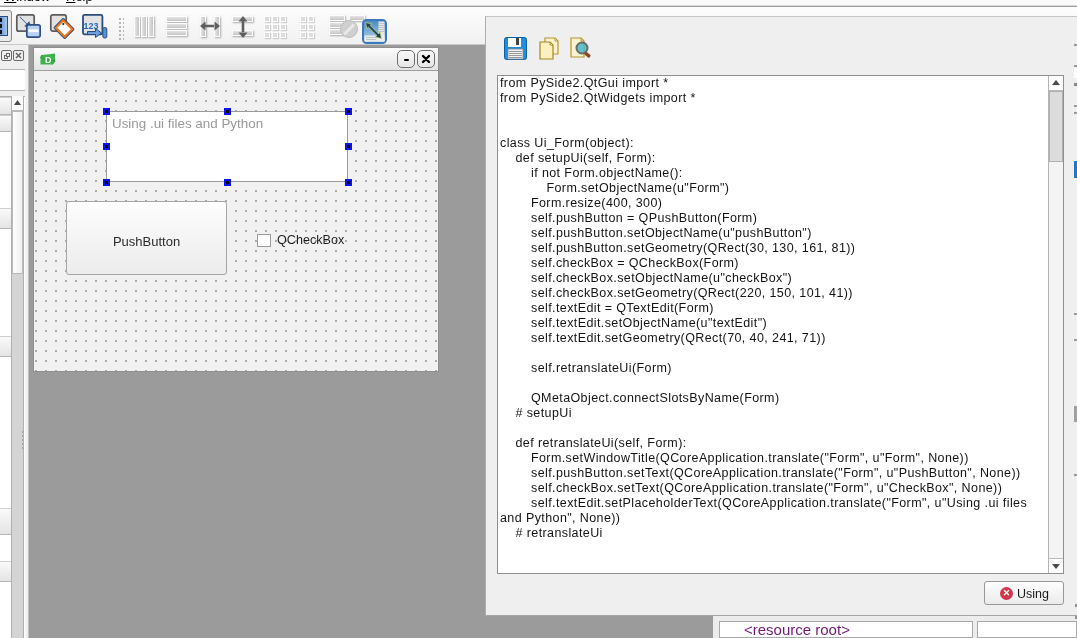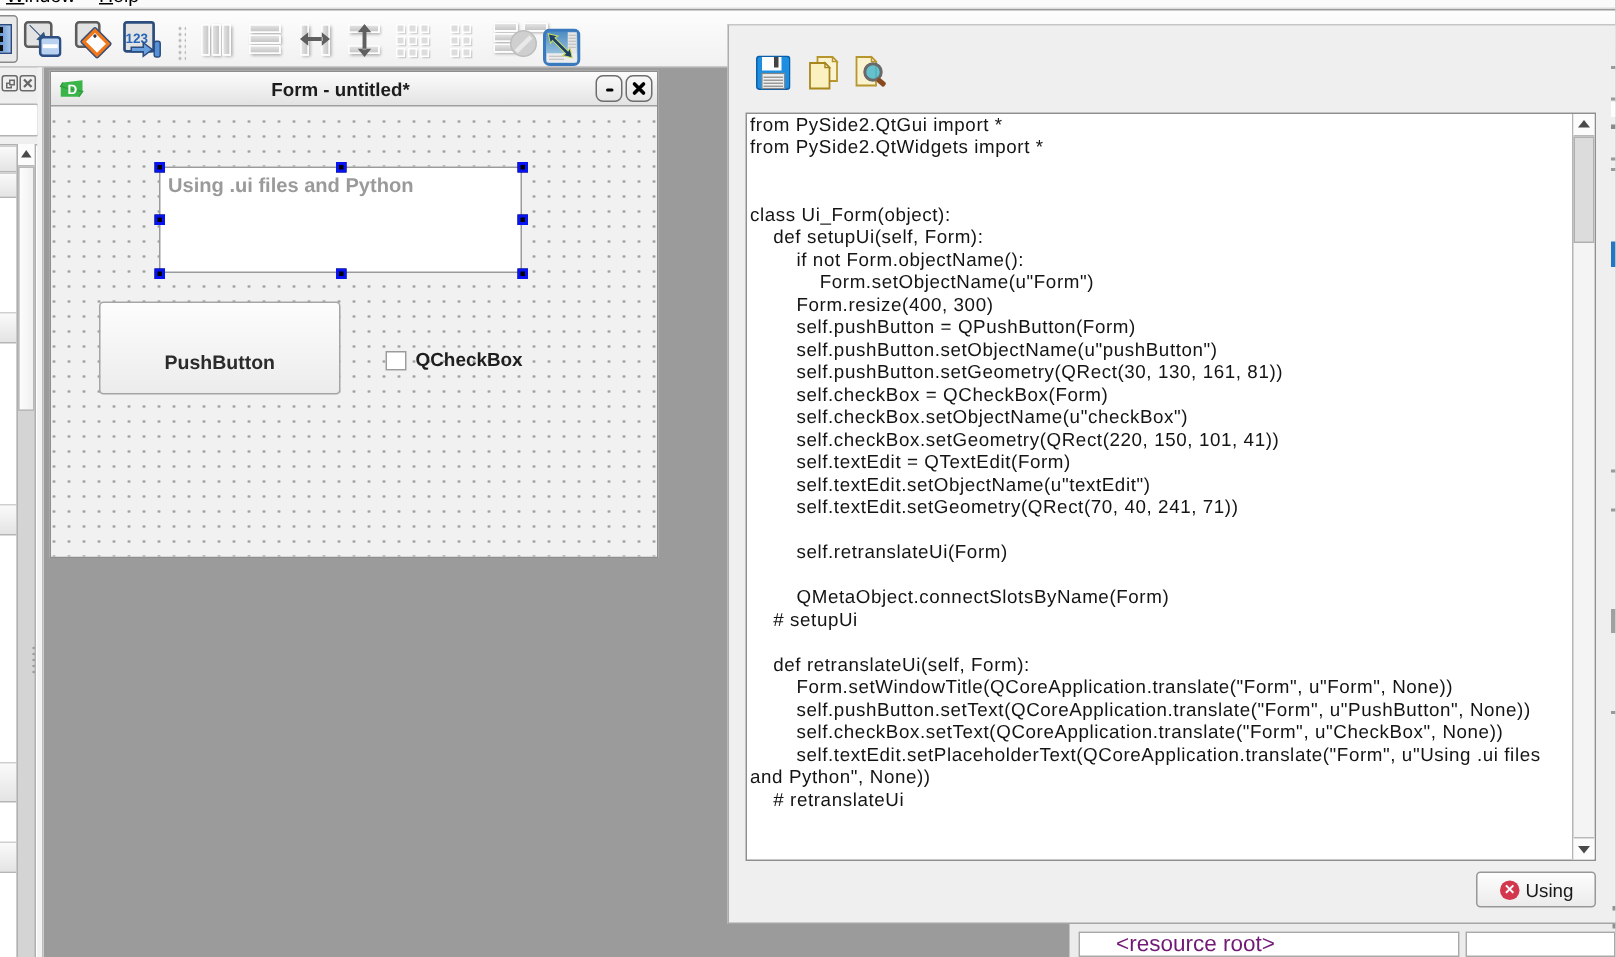--- a/index.html
+++ b/index.html
@@ -27,21 +27,21 @@
   #lpthumb { position:absolute; left:0; top:15px; width:11px; height:163px; background:linear-gradient(90deg,#fdfdfd,#f0f0f0); border:1px solid #b9b9b9; }
   #lpup { position:absolute; left:0; top:0; width:11px; height:15px; background:#fcfcfc; border-bottom:1px solid #b9b9b9; }
 
   
   #formwin { left:33px; top:47px; width:406px; height:325px; background:#f1f1f1; border:1px solid #8e8e8e; }
   #ftitle { left:0; top:0; width:404px; height:23px; background:linear-gradient(#fcfcfc,#e3e3e3); border-bottom:1px solid #9f9f9f; }
   #ftitle .t { position:absolute; left:-9px; width:100%; text-align:center; top:5px; font-size:12.5px; font-weight:bold; color:#1c1c1c; }
   .tbtn { position:absolute; top:2px; width:18px; height:18px; border:1px solid #6e6e6e; border-radius:5px; }
   #fcontent { left:0; top:24px; width:404px; height:299px; background-color:#f1f1f1;
       background-image: radial-gradient(circle, #9d9d9d 0.6px, rgba(0,0,0,0) 1.2px);
-      background-size:10px 10px; background-position:-3px 4px;font-weight:bold; }
+      background-size:10px 10px; background-position:-3px 4px; }
 
   .handle { position:absolute; width:7px; height:7px; background:#000; border:2px solid #0713f0; }
 
   
   #codedlg { left:485px; top:16px; width:594px; height:600px; background:#efefef; border-left:1px solid #adadad; border-top:1px solid #c6c6c6; border-bottom:1px solid #a5a5a5; }
   #codearea { position:absolute; left:11px; top:58px; width:567px; height:499px; background:#fff; border:1px solid #8f8f8f; overflow:hidden; }
   #codetext { position:absolute; left:2px; top:0px; font-size:12.5px; letter-spacing:0.4px; line-height:15px; color:#141414; white-space:pre; }
   #vscroll { position:absolute; right:0; top:0; width:15px; height:497px; background:#f4f4f4; border-left:1px solid #b4b4b4; }
   #vthumb { position:absolute; left:0; top:15px; width:14px; height:71px; background:#dcdcdc; border:1px solid #b0b0b0; }
   .sbtn { position:absolute; left:0; width:14px; height:15px; background:#fcfcfc; }
@@ -180,21 +180,20 @@
         </svg>
       </div>
       <div id="lpthumb"></div>
     </div>
     <div class="abs" style="left:25px; top:0; width:4px; height:593px; background:#f2f2f2; border-right:1px solid #bdbdbd;"></div>
     <div class="abs" style="left:21px; top:385px; width:3px; height:20px; background-image:radial-gradient(circle,#9f9f9f 0.7px,transparent 1.1px); background-size:3px 4px;"></div>
   </div>
 
   <div class="abs" id="formwin">
     <div class="abs" id="ftitle">
-      <div class="t">Form - untitled*</div>
       <svg class="abs" style="left:5px; top:4px;" width="18" height="14" viewBox="0 0 18 14">
         <path d="M3 3 L16 1.5 L16 9 L13.5 12.5 L1.5 12.5 L1.5 5.5 Z" fill="#3bb54a"></path>
         <path d="M3 3 L1.5 5.5 L6 7 L16 9 L13.5 12.5" fill="none" stroke="#2e9e3c" stroke-width="1"></path>
         <text x="6" y="10.5" font-family="Liberation Sans, sans-serif" font-size="9" font-weight="bold" fill="#fff">D</text>
       </svg>
       <div class="tbtn" style="left:363px;">
         <div style="position:absolute; left:6px; top:8px; width:5px; height:2.2px; background:#000; border-radius:1px;"></div>
       </div>
       <div class="tbtn" style="left:383px;">
         <svg width="16" height="16" viewBox="0 0 16 16" style="position:absolute; left:0; top:0;">
@@ -209,21 +208,21 @@
 
       <div class="handle" style="left:69px; top:36px;"></div>
       <div class="handle" style="left:190px; top:36px;"></div>
       <div class="handle" style="left:311px; top:36px;"></div>
       <div class="handle" style="left:69px; top:71px;"></div>
       <div class="handle" style="left:311px; top:71px;"></div>
       <div class="handle" style="left:69px; top:107px;"></div>
       <div class="handle" style="left:190px; top:107px;"></div>
       <div class="handle" style="left:311px; top:107px;"></div>
 
-      <div class="abs" style="left:32px; top:129px; width:161px; height:62px; background:linear-gradient(#fdfdfd,#ececec); border:1px solid #a5a5a5; border-radius:3px; text-align:center; line-height:79px; font-size:13px; color:#2b2b2b;">PushButton</div>
+      <div class="abs" style="left:32px; top:129px; width:161px; height:74px; background:linear-gradient(#fdfdfd,#ececec); border:1px solid #a5a5a5; border-radius:3px; text-align:center; line-height:79px; font-size:13px; color:#2b2b2b;">PushButton</div>
 
       <div class="abs" style="left:223px; top:162px; width:14px; height:13px; background:#fff; border:1px solid #9b9b9b;"></div>
       <div class="abs" style="left:243px; top:161px; font-size:12.6px; color:#1e1e1e;">QCheckBox</div>
     </div>
   </div>
 
   <div class="abs" id="codedlg">
 
     <svg class="abs" style="left:18px; top:20px;" width="23" height="23" viewBox="0 0 23 23">
       <rect x="0.5" y="0.5" width="22" height="22" rx="2" fill="#1e8fe0" stroke="#0b5ea8"></rect>

